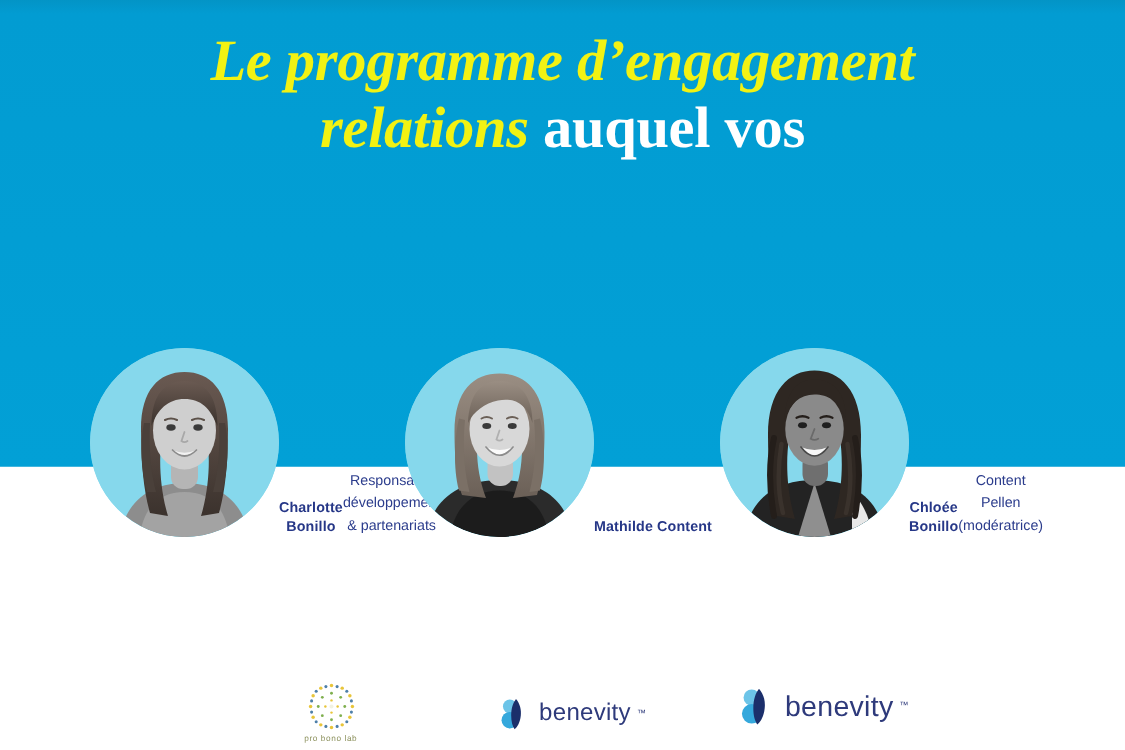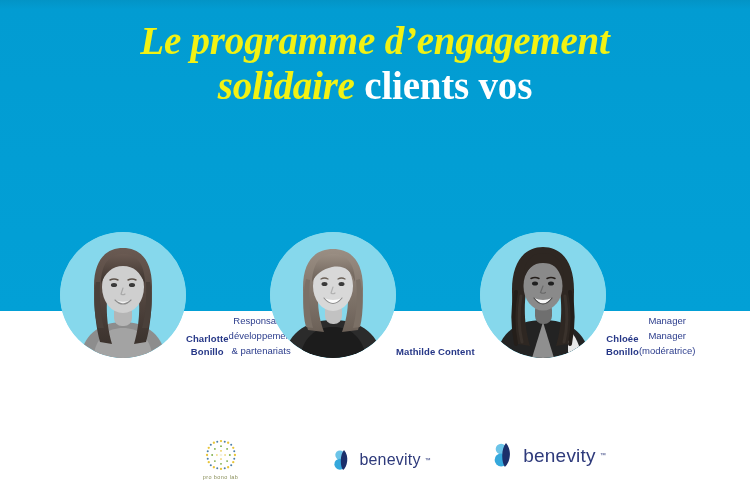--- a/index.html
+++ b/index.html
@@ -97,21 +97,21 @@
     color: #2B3C8C;
     text-align: center;
     line-height: 15px;
     max-width: 190px;
   }
 
   
   #logos {
     position: absolute;
     left: 0;
-    top: 424px;
+    top: 440px;
     width: 750px;
     height: 60px;
   }
   .logo-slot {
     position: absolute;
     display: flex;
     flex-direction: column;
     align-items: center;
     justify-content: center;
   }
@@ -146,21 +146,21 @@
 </style>
 </head>
 <body>
 
 <div id="slide">
 
   <div id="banner"></div>
 
   <div id="title">
     <span class="hl">Le programme d’engagement</span><br>
-    <span class="hl">solidaire</span><span> clients vos</span><br>
+    <span class="hl">relations</span><span> auquel vos</span><br>
     <br>
   </div>
 
   <div id="speakers">
 
     <div class="speaker">
       <div class="avatar">
         <svg viewBox="0 0 126 126" xmlns="http://www.w3.org/2000/svg" aria-hidden="true">
           <defs>
             <clipPath id="c1">
@@ -277,21 +277,21 @@
             <path d="M51 46.5 Q55 44.5 59 46.5" stroke="#241e1a" stroke-width="1.5" fill="none" stroke-linecap="round"></path>
             <path d="M67 46.5 Q71 44.5 75 46.5" stroke="#241e1a" stroke-width="1.5" fill="none" stroke-linecap="round"></path>
 
             <path d="M63 54 L60.5 60.5 Q63 62 65.5 60.5" stroke="#6a6a6a" stroke-width="1.2" fill="none" stroke-linecap="round"></path>
             <path d="M54 66 Q63 77 72 66 Q63 70 54 66 Z" fill="#f7f7f7"></path>
             <path d="M54 66 Q63 78 72 66" stroke="#4a4a4a" stroke-width="1.1" fill="none" stroke-linecap="round"></path>
           </g>
         </svg>
       </div>
       <div class="sp-name">Chloée Bonillo</div>
-      <div class="sp-role">Manager Manager (modératrice)</div>
+      <div class="sp-role">Content Pellen (modératrice)</div>
     </div>
 
   </div>
 
   <div id="logos">
 
     <div class="logo-slot" id="logo-pbl">
       <svg class="pbl-mark" viewBox="0 0 100 100" aria-hidden="true">
         <g fill="#E8C53A">
           <circle cx="50" cy="9" r="3.4"></circle>

